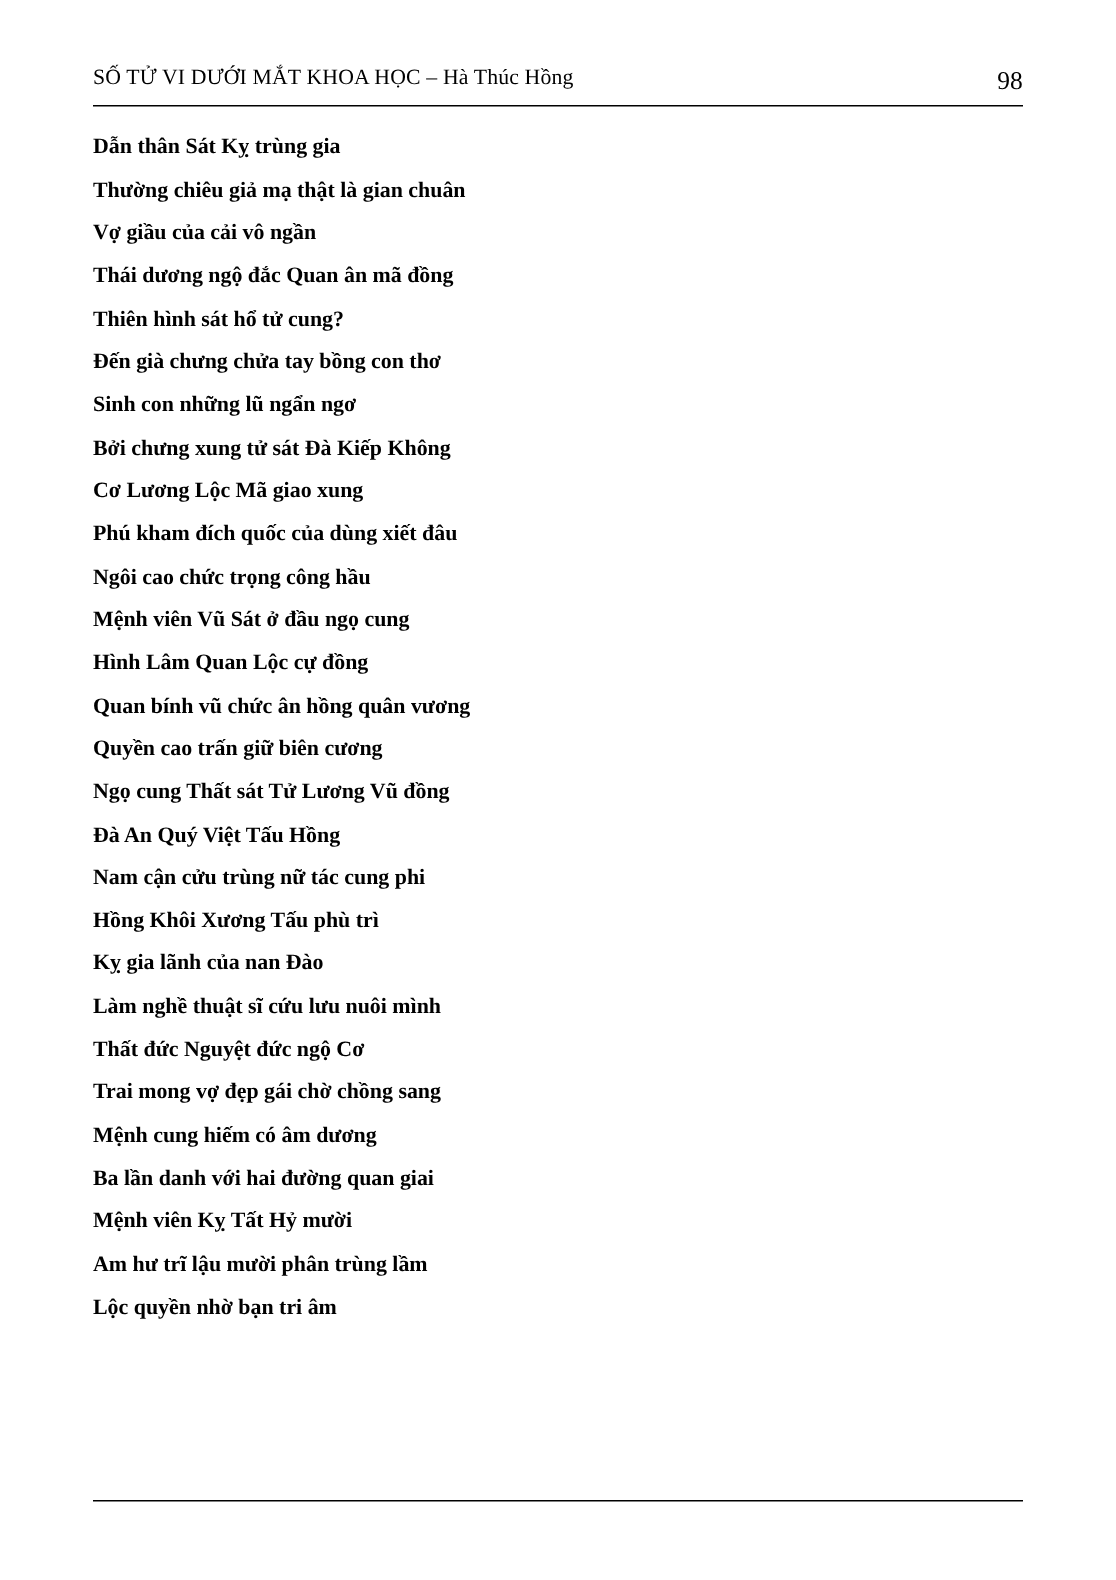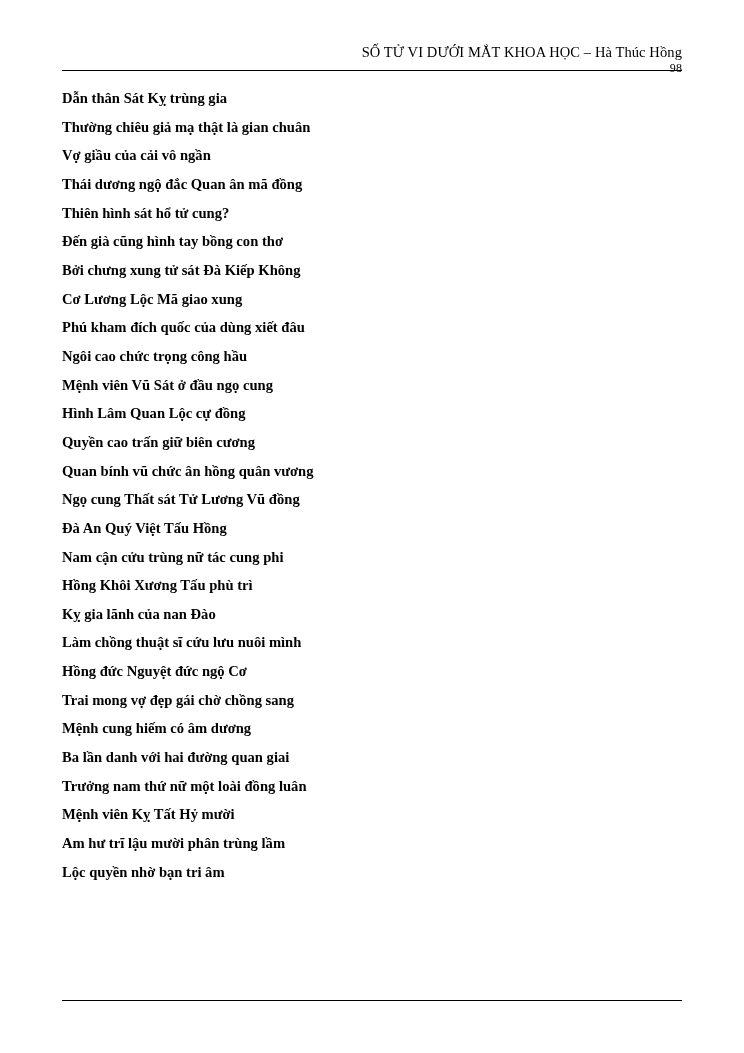--- a/index.html
+++ b/index.html
@@ -23,31 +23,30 @@
     height: 1053px;
     box-sizing: border-box;
     padding: 0;
   }
   .header {
     position: absolute;
     left: 62px;
     top: 44px;
     width: 620px;
     display: flex;
-    align-items: flex-end;
+    align-items: flex-start;
     justify-content: space-between;
     font-size: 14.5px;
     letter-spacing: 0.1px;
-    flex-direction: column;
   }
   .header-title {
     white-space: nowrap;
   }
   .header-page {
-    font-size: 12px;
+    font-size: 17px;
   }
   .rule {
     position: absolute;
     left: 62px;
     top: 70px;
     width: 620px;
     height: 1px;
     background: #000000;
   }
   .rule-bottom {
@@ -82,40 +81,40 @@
   </div>
 
   <div class="rule"></div>
 
   <div class="body-lines">
     <div class="line">Dẫn thân Sát Kỵ trùng gia</div>
     <div class="line">Thường chiêu giả mạ thật là gian chuân</div>
     <div class="line">Vợ giầu của cải vô ngần</div>
     <div class="line">Thái dương ngộ đắc Quan ân mã đồng</div>
     <div class="line">Thiên hình sát hổ tử cung?</div>
-    <div class="line">Đến già cũng hình tay bồng con thơ</div>
+    <div class="line">Đến già chưng chửa tay bồng con thơ</div>
+    <div class="line">Sinh con những lũ ngẩn ngơ</div>
     <div class="line">Bởi chưng xung tử sát Đà Kiếp Không</div>
     <div class="line">Cơ Lương Lộc Mã giao xung</div>
     <div class="line">Phú kham đích quốc của dùng xiết đâu</div>
     <div class="line">Ngôi cao chức trọng công hầu</div>
     <div class="line">Mệnh viên Vũ Sát ở đầu ngọ cung</div>
     <div class="line">Hình Lâm Quan Lộc cự đồng</div>
+    <div class="line">Quan bính vũ chức ân hồng quân vương</div>
     <div class="line">Quyền cao trấn giữ biên cương</div>
-    <div class="line">Quan bính vũ chức ân hồng quân vương</div>
     <div class="line">Ngọ cung Thất sát Tử Lương Vũ đồng</div>
     <div class="line">Đà An Quý Việt Tấu Hồng</div>
     <div class="line">Nam cận cửu trùng nữ tác cung phi</div>
     <div class="line">Hồng Khôi Xương Tấu phù trì</div>
     <div class="line">Kỵ gia lãnh của nan Đào</div>
-    <div class="line">Làm chồng thuật sĩ cứu lưu nuôi mình</div>
-    <div class="line">Hồng đức Nguyệt đức ngộ Cơ</div>
+    <div class="line">Làm nghề thuật sĩ cứu lưu nuôi mình</div>
+    <div class="line">Thất đức Nguyệt đức ngộ Cơ</div>
     <div class="line">Trai mong vợ đẹp gái chờ chồng sang</div>
     <div class="line">Mệnh cung hiếm có âm dương</div>
     <div class="line">Ba lần danh với hai đường quan giai</div>
-    <div class="line">Trưởng nam thứ nữ một loài đồng luân</div>
     <div class="line">Mệnh viên Kỵ Tất Hỷ mười</div>
     <div class="line">Am hư trĩ lậu mười phân trùng lầm</div>
     <div class="line">Lộc quyền nhờ bạn tri âm</div>
   </div>
 
   <div class="rule-bottom"></div>
 
 </div>
 
 </body></html>

